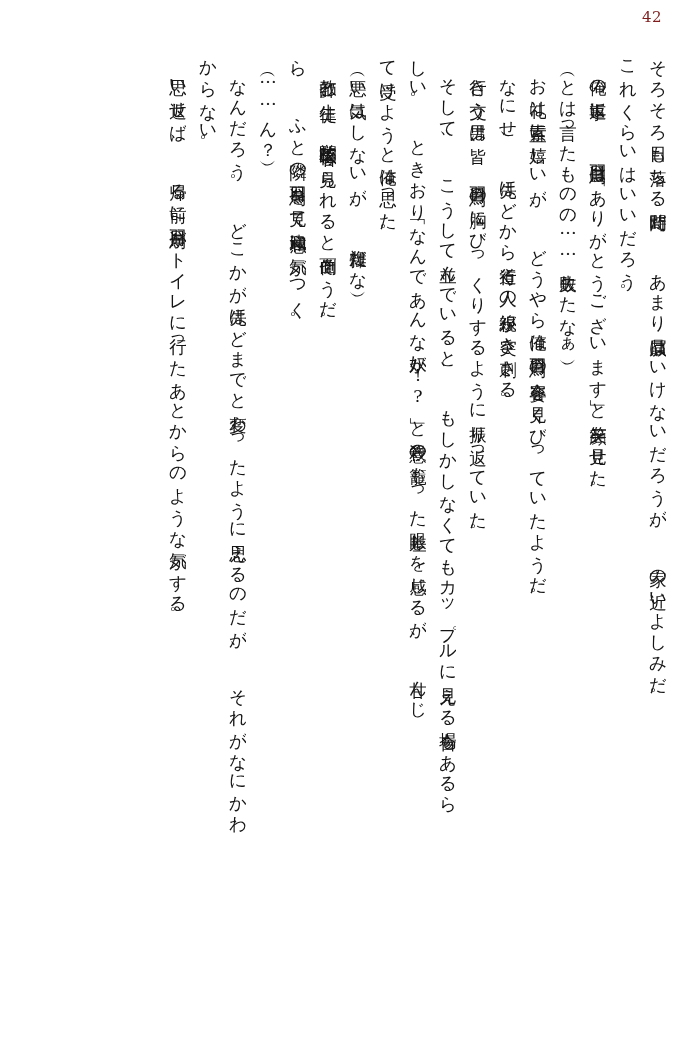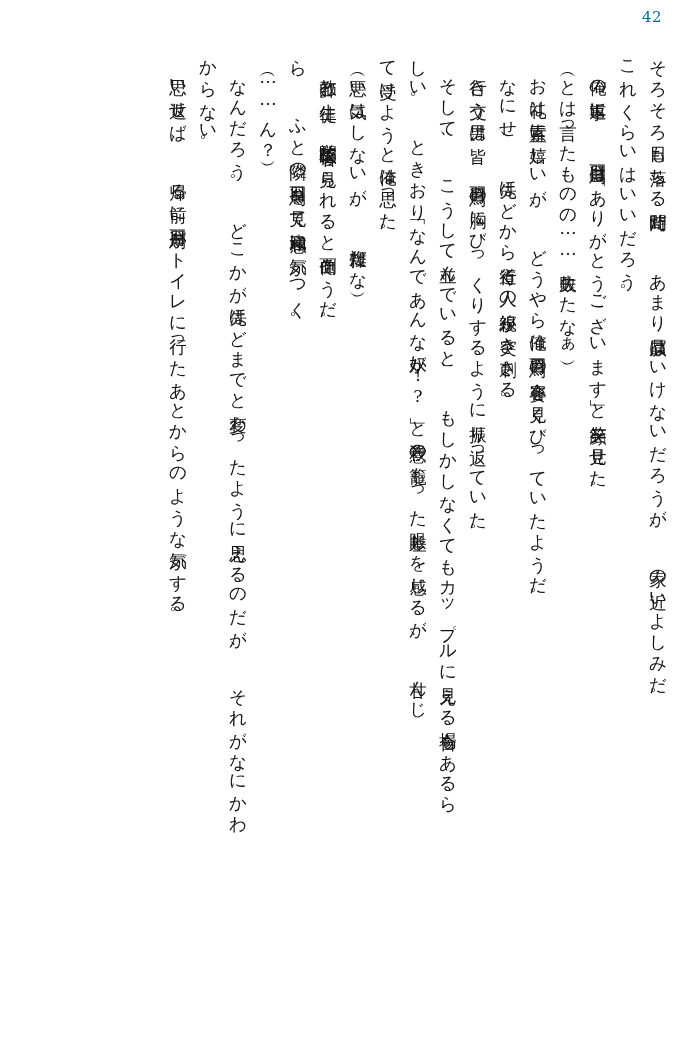--- a/index.html
+++ b/index.html
@@ -20,21 +20,21 @@
     height: 1050px;
     box-sizing: border-box;
     background: #fff;
   }
   .page-number {
     position: absolute;
     top: 8px;
     right: 38px;
     font-size: 15px;
     letter-spacing: 0.5px;
-    color: #0369a1;
+    color: #7f1d1d;
     font-family: "DejaVu Serif", "Liberation Serif", serif;
   }
   .text-body {
     position: absolute;
     top: 48px;
     right: 34px;
     bottom: 40px;
     left: 34px;
     display: flex;
     flex-direction: row-reverse;

